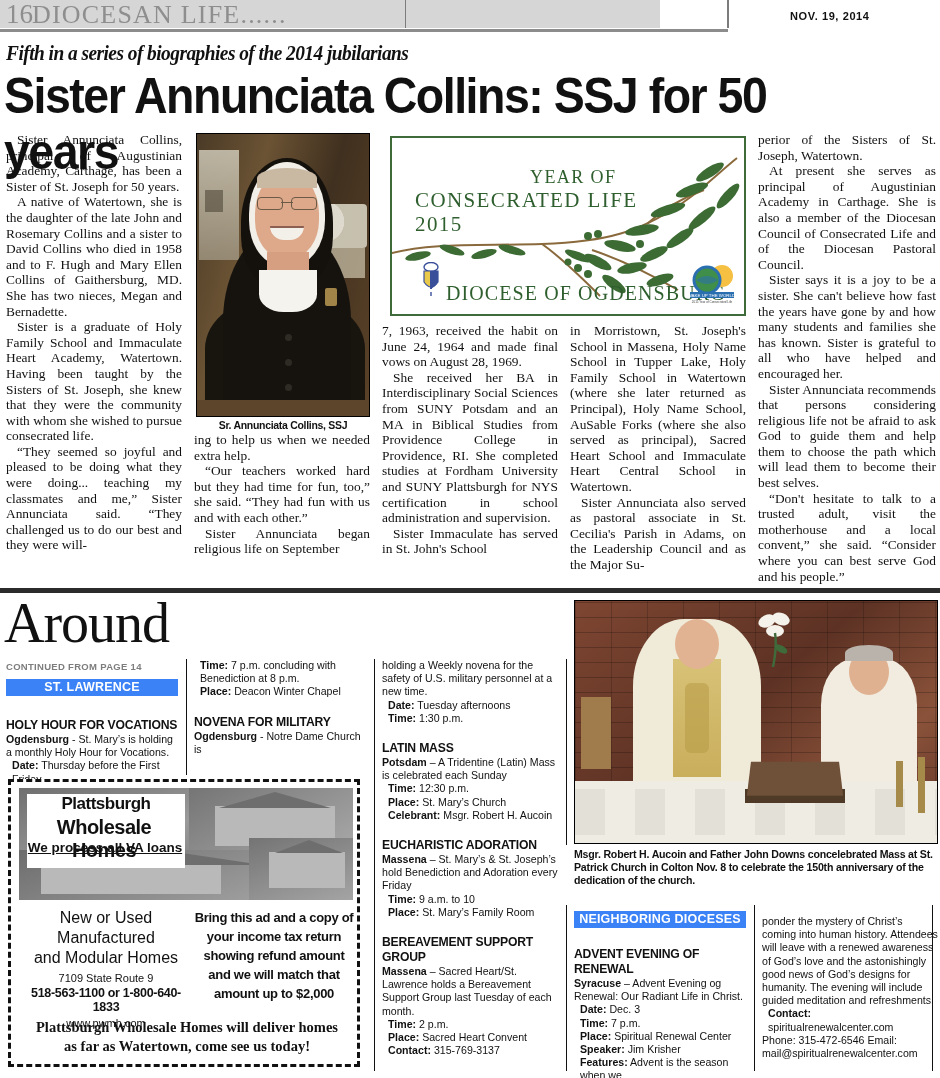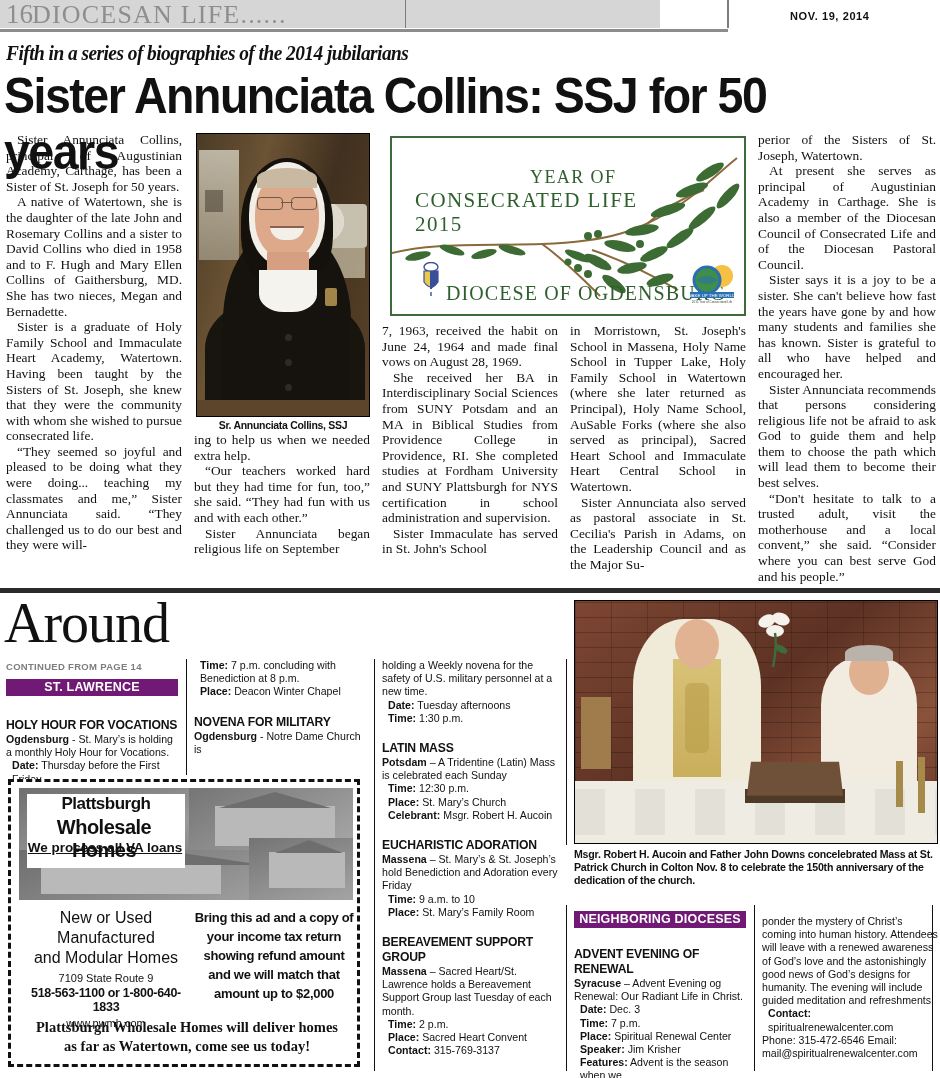--- a/index.html
+++ b/index.html
@@ -109,21 +109,21 @@
 
   
   .mid-rule{position:absolute;left:0;top:588px;width:940px;height:5px;background:#2b2b2b;}
 
   
   .around{position:absolute;left:4px;top:594px;font-family:"Liberation Serif",serif;
     font-size:56px;letter-spacing:-1px;color:#111;line-height:58px;}
   .continued{position:absolute;left:6px;top:661px;font-family:"Liberation Sans",sans-serif;
     font-weight:bold;font-size:9.5px;letter-spacing:0.3px;color:#7d7d7d;}
 
-  .greybar{position:absolute;height:17px;background:#701a75;color:#ffffff;
+  .greybar{position:absolute;height:17px;background:#3b82f6;color:#ffffff;
     font-family:"Liberation Sans",sans-serif;font-weight:bold;font-size:12.5px;
     text-align:center;line-height:17px;letter-spacing:0.2px;}
   #bar-stl{left:6px;top:679px;width:172px;}
   #bar-nd{left:574px;top:911px;width:172px;}
 
   
   .acol{position:absolute;font-family:"Liberation Sans",sans-serif;font-size:10.6px;
     line-height:13.2px;color:#111;}
   .acol .hd{font-weight:bold;font-size:12.2px;line-height:15px;margin-top:9px;
     letter-spacing:-0.2px;}

